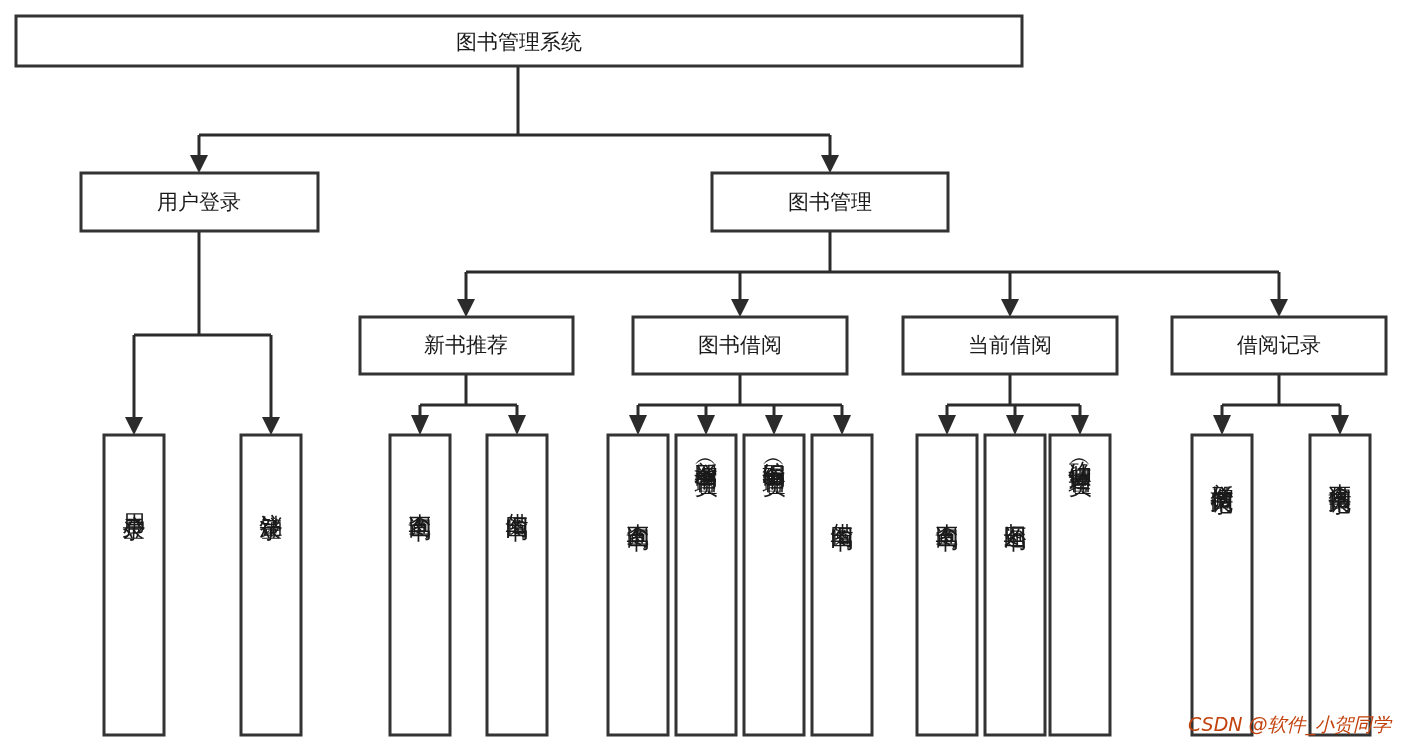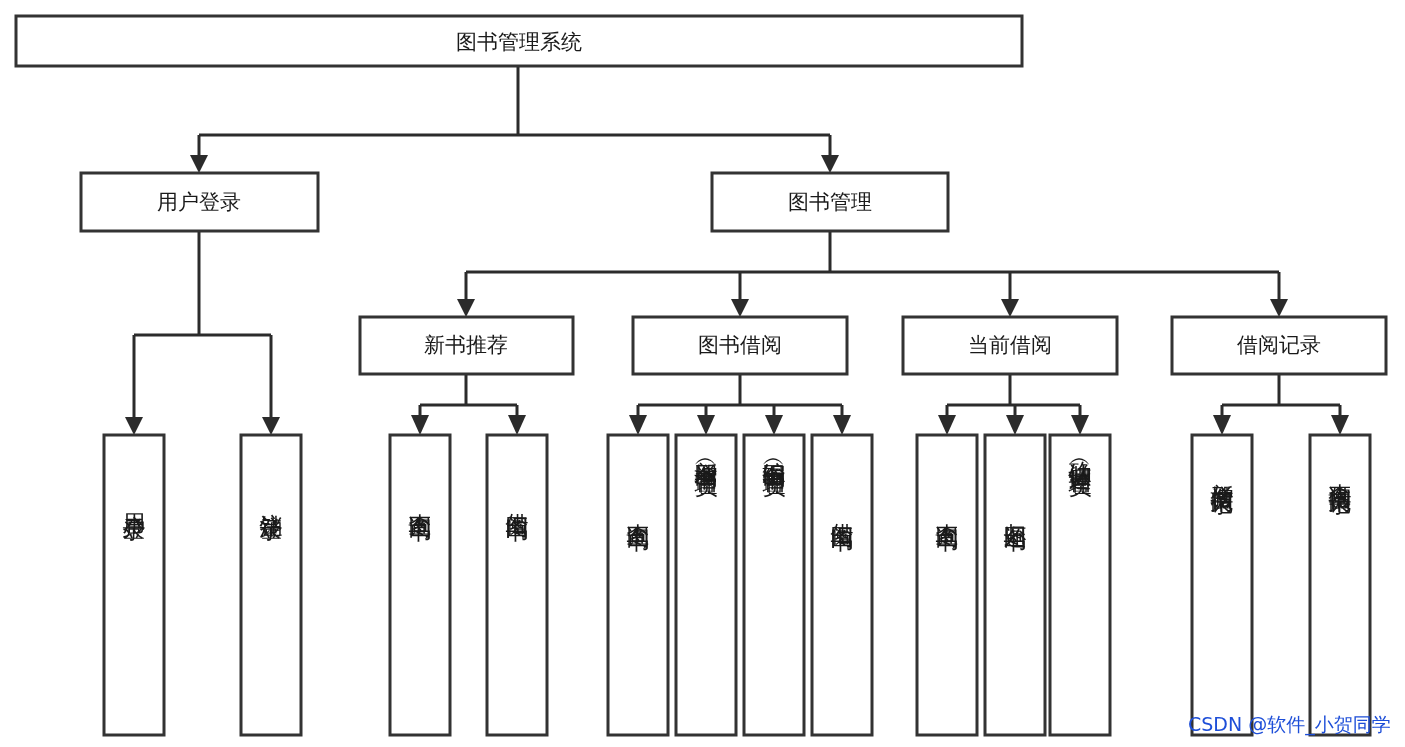--- a/index.html
+++ b/index.html
@@ -64,24 +64,25 @@
   .vlabel-wrap {
     position: absolute;
     display: flex;
     align-items: flex-start;
     justify-content: center;
   }
   .watermark {
     position: absolute;
     font-family: "DejaVu Sans", "Liberation Sans", sans-serif;
     font-size: 19px;
-    color: #1d4ed8;
+    color: #c2410c;
     white-space: nowrap;
     left: 1188px;
     top: 712px;
+    font-style: italic;
   }
 </style>
 </head>
 <body>
 
 <div id="diagram-root">
 
   <svg class="diagram-canvas" viewBox="0 0 1405 747" xmlns="http://www.w3.org/2000/svg">
     <defs>
       <marker id="arrow" viewBox="0 0 12 14" refX="6" refY="13" markerWidth="12" markerHeight="14" orient="auto-start-reverse">

